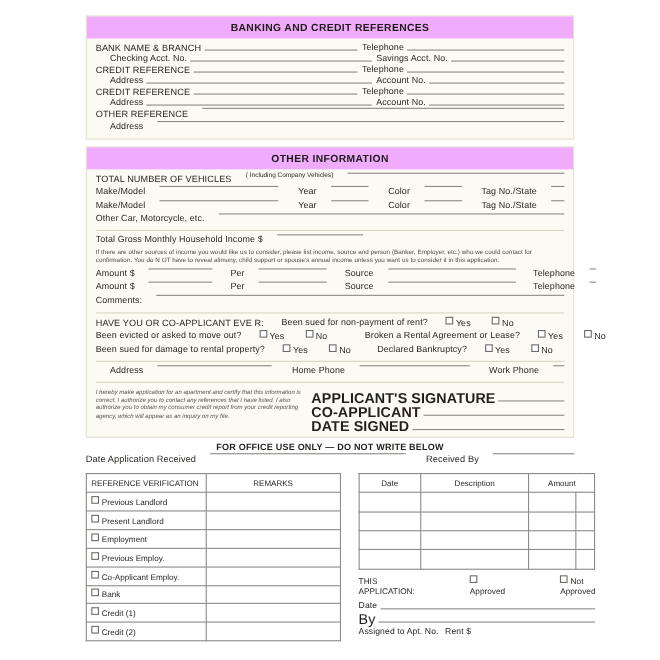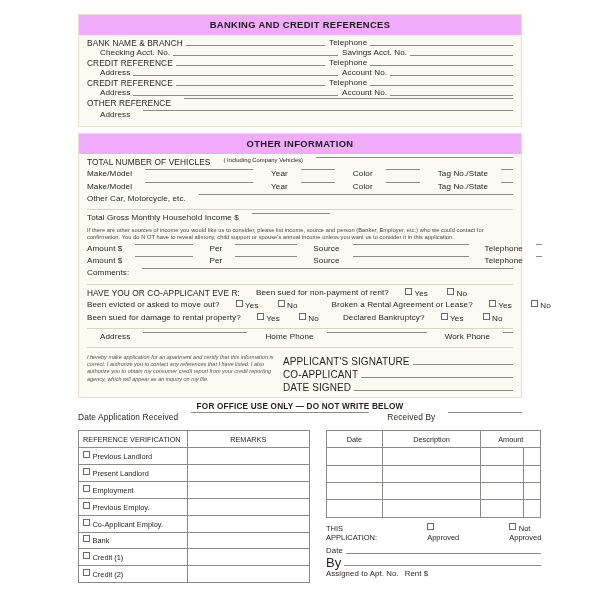--- a/index.html
+++ b/index.html
@@ -64,21 +64,21 @@
 
   
   .sigwrap{display:flex;align-items:flex-start;padding-top:3px;}
   .cert{
     flex:0 0 188px;
     font-style:italic;font-size:5.5px;line-height:7.1px;color:#5a534c;
     border:0;padding-right:8px;
   }
   .sigcol{flex:1 1 auto;}
   .sigrow{display:flex;align-items:flex-end;height:13px;}
-  .sigrow .lbl{font-size:10px;}
+  .sigrow .lbl{font-size:13px;font-weight:bold;}
 
   .officehead{
     text-align:center;font-weight:bold;font-size:8.2px;
     letter-spacing:.2px;margin:4px 0 1px;
   }
 
   
   .tables{display:flex;margin-top:5px;}
   .tblL{flex:0 0 232px;}
   .tblR{flex:1 1 auto;padding-left:16px;}

